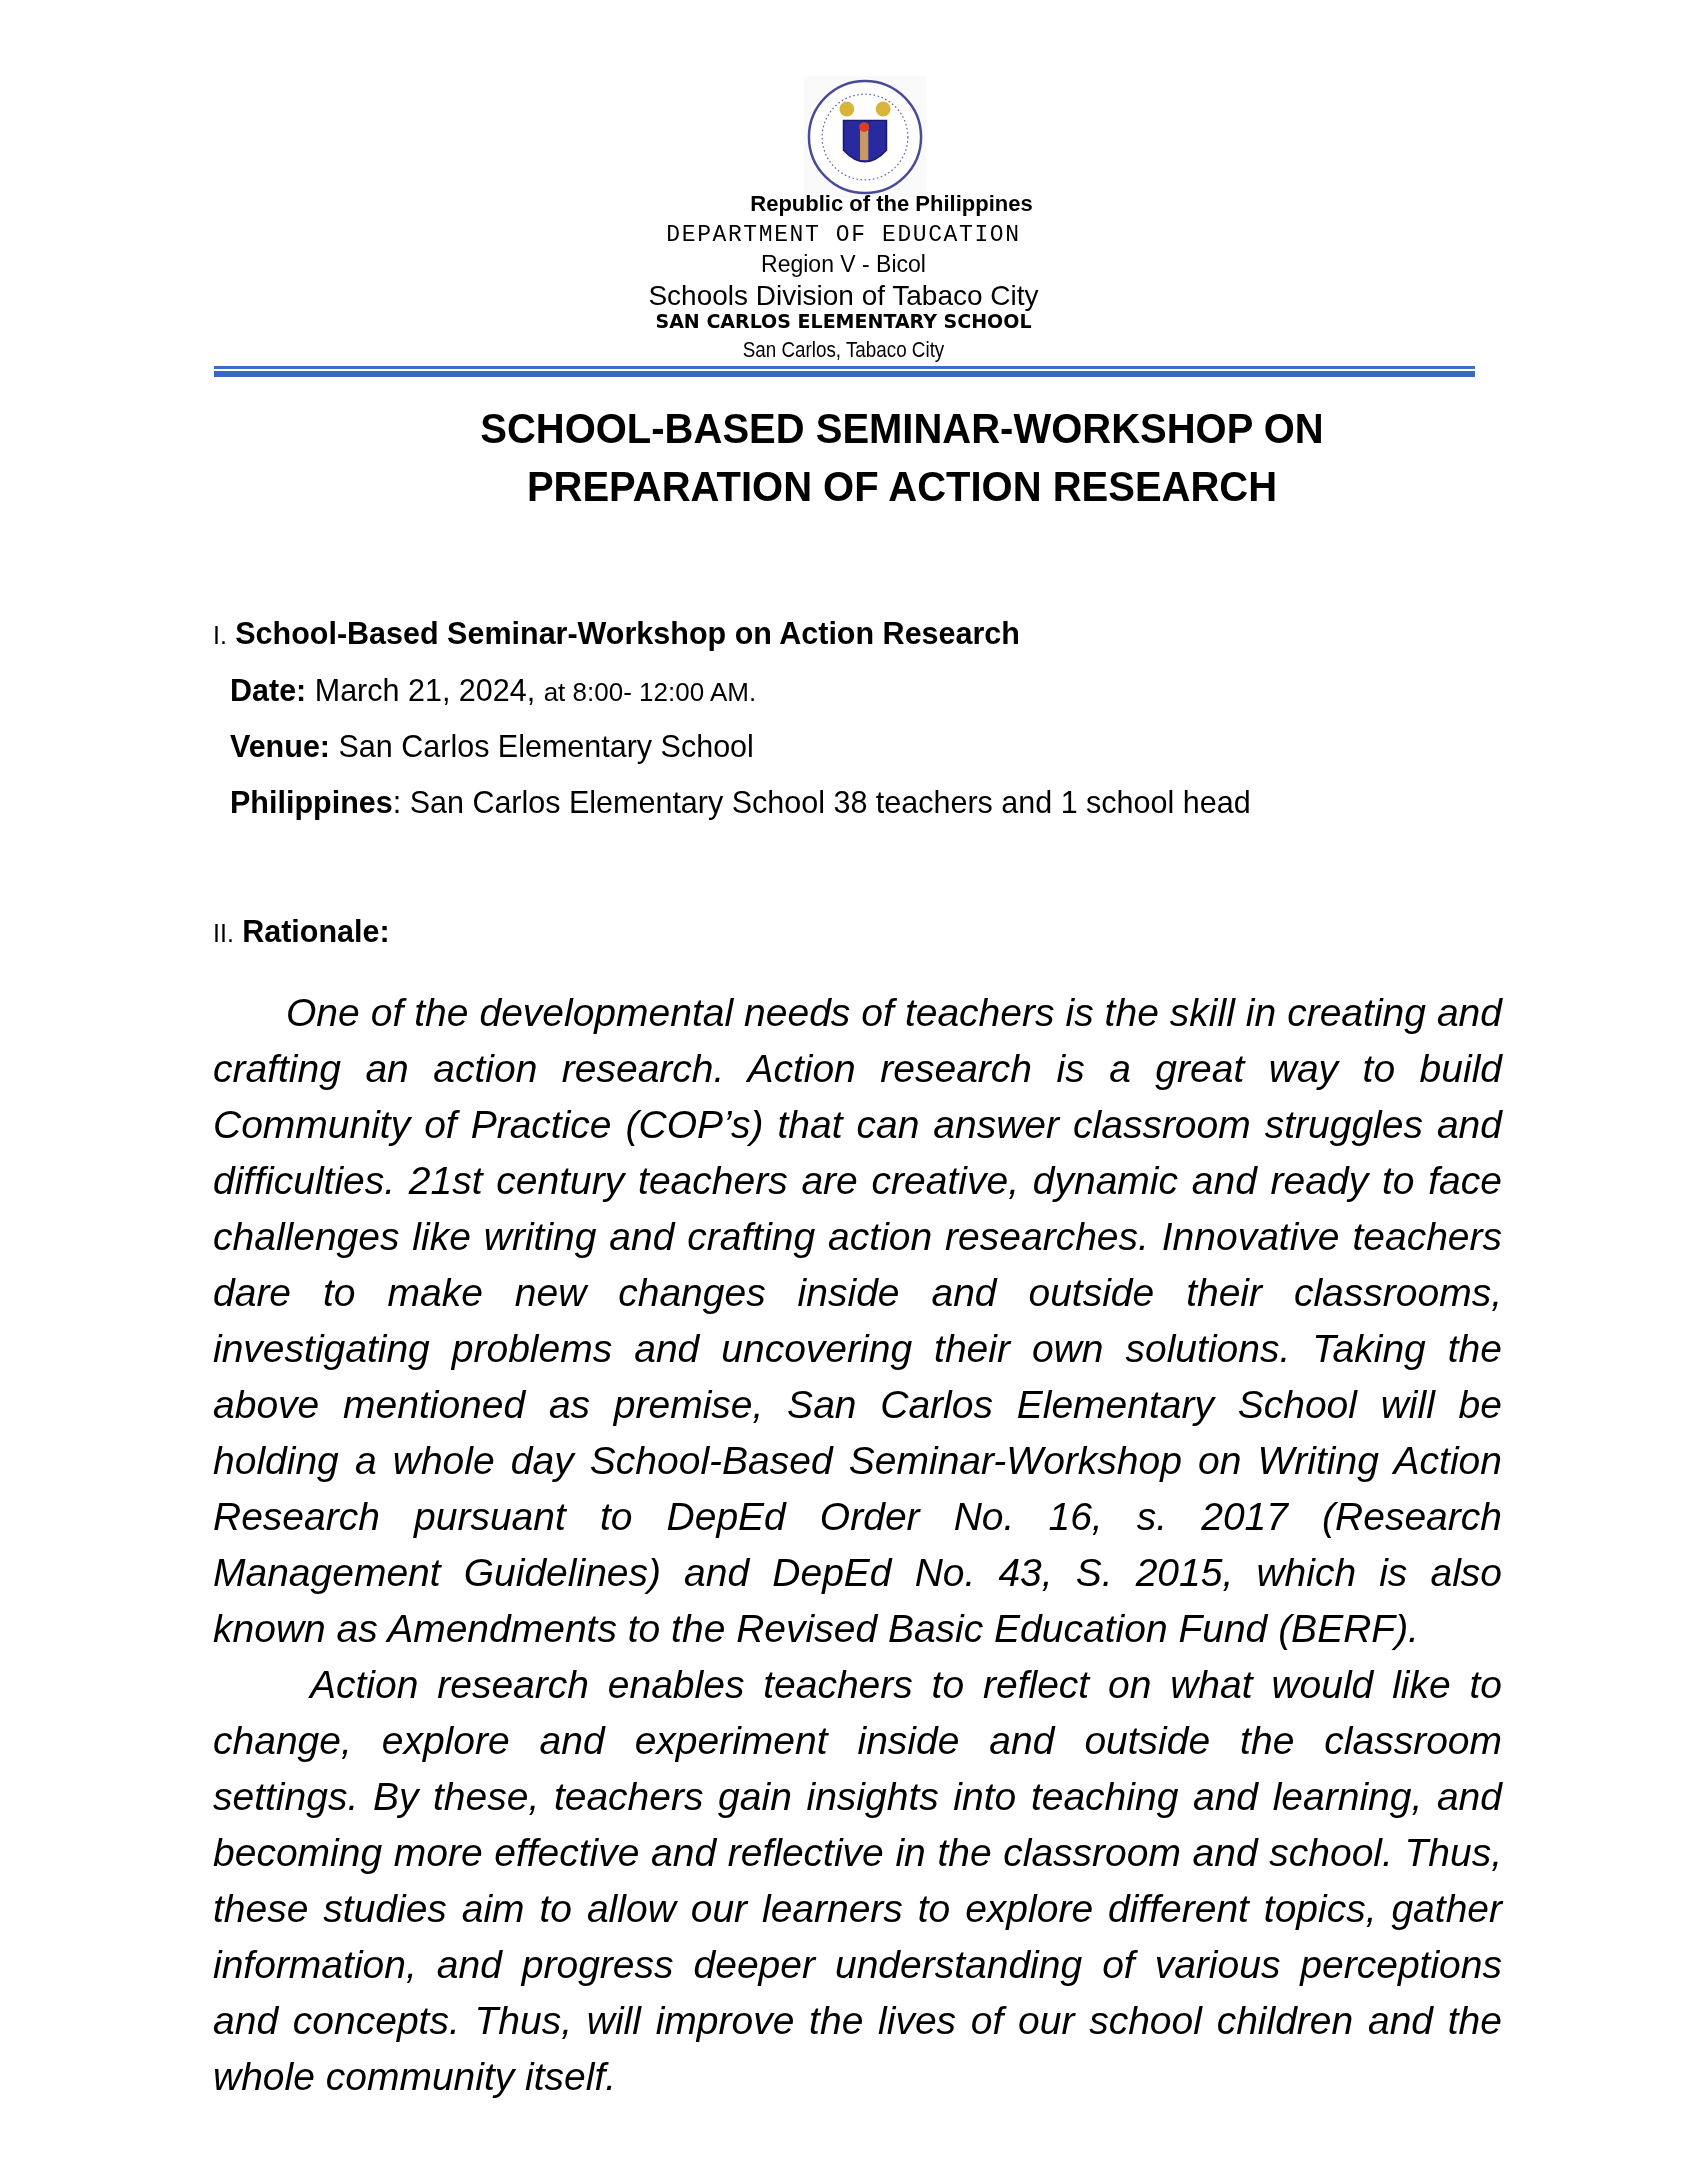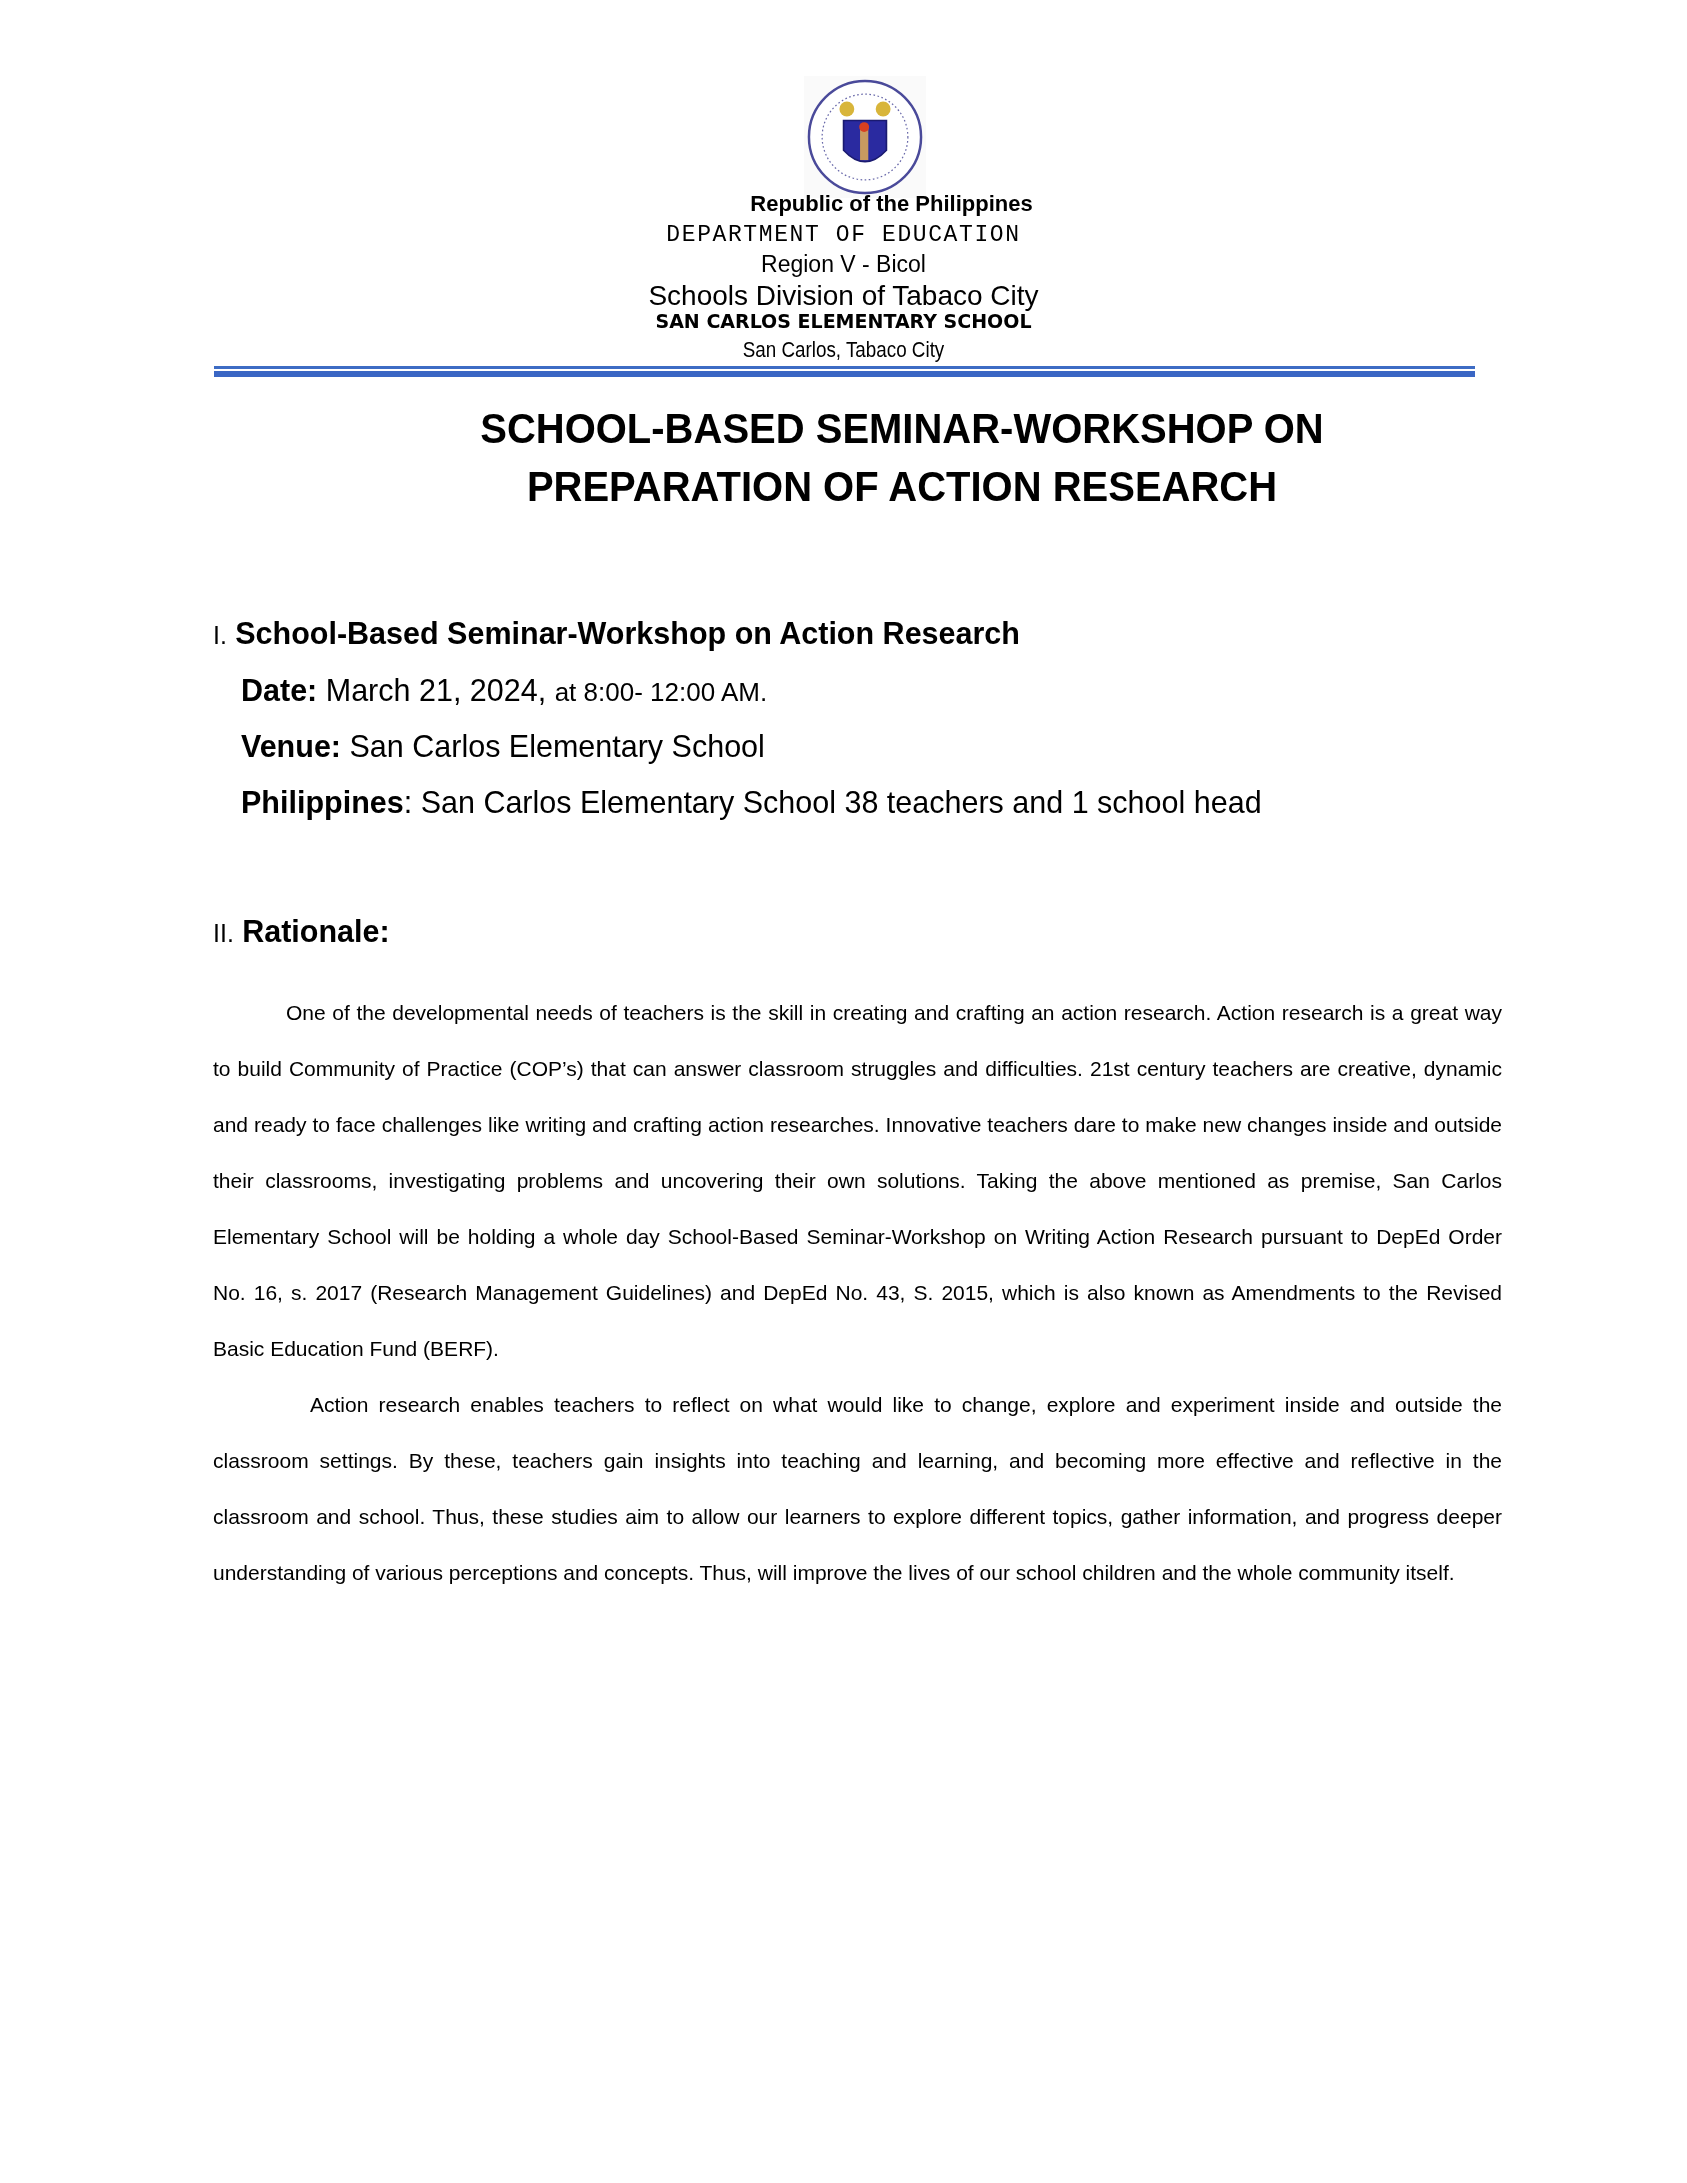--- a/index.html
+++ b/index.html
@@ -20,26 +20,26 @@
     .rule-thin { position: absolute; left: 214px; width: 1261px; top: 366px; height: 2.5px; background: #3d6cc4; }
     .rule-thick { position: absolute; left: 214px; width: 1261px; top: 371px; height: 5.8px; background: #3a66c4; }
     .title {
       position: absolute; left: 354px; width: 1096px; text-align: center;
       font-weight: bold; font-size: 43px; line-height: 58px; top: 399px;
       transform: scaleX(0.93);
     }
     .sec { position: absolute; left: 213px; font-size: 30px; }
     .sec .num { font-size: 25px; }
     .sec .head { font-weight: bold; font-size: 30.5px; text-align: center; }
-    .detail { position: absolute; left: 241px; font-size: 30.5px; }
+    .detail { position: absolute; left: 230px; font-size: 30.5px; }
     .detail b { font-weight: bold; }
     .detail .small { font-size: 26px; }
     .para {
-      position: absolute; left: 213px; width: 1289px; font-size: 21px;
-      line-height: 56px; text-align: justify;
+      position: absolute; left: 213px; width: 1289px; font-size: 39px;
+      line-height: 56px; text-align: justify; font-style: italic;
     }
     .para p { margin: 0; text-indent: 73px; }
     .para p.p2 { text-indent: 97px; }
   </style>
 </head>
 <body>
 
 <div class="seal">
   <svg width="122" height="122" viewBox="0 0 148 148">
     <rect x="0" y="0" width="148" height="148" fill="#fafafa"></rect>

